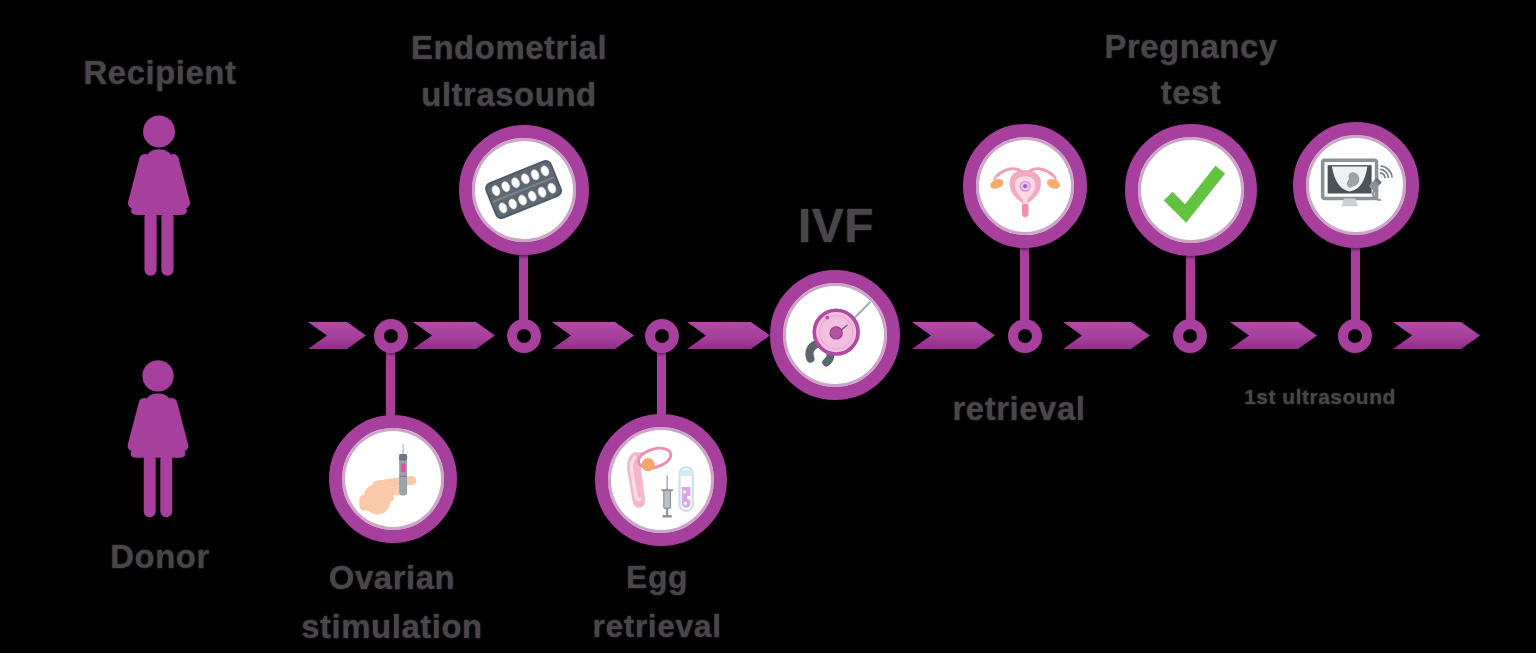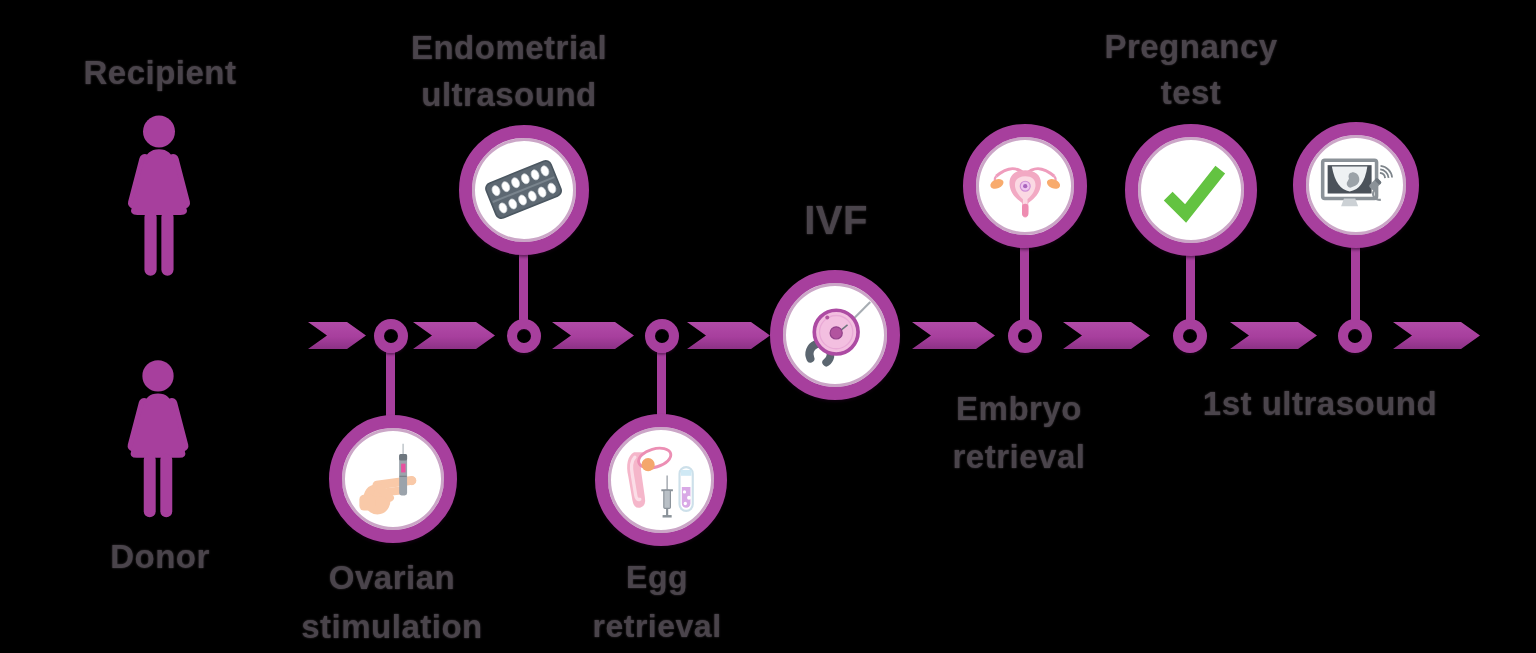--- a/index.html
+++ b/index.html
@@ -156,21 +156,21 @@
       <circle cx="78" cy="64" r="2" fill="#fff"></circle>
         <circle cx="83.5" cy="71" r="2.4" fill="#fff"></circle>
         <circle cx="79" cy="78" r="2" fill="#fff"></circle>
     </svg>
   </div>
   <div class="lbl" style="left:657px;top:553px;font-size:32px;line-height:49px;">
     <span class="ln">Egg</span>
     <span class="ln">retrieval</span>
   </div>
 
-  <div class="lbl" style="left:836px;top:198px;font-size:40px;">IVF</div>
+  <div class="lbl" style="left:836px;top:198px;font-size:48px;">IVF</div>
   <div class="bubble" style="left:770px;top:270px;width:130px;height:130px;">
     <svg viewBox="0 0 100 100">
       <circle cx="32" cy="74" r="13" fill="none" stroke="#5b6670" stroke-width="10" stroke-linecap="round" stroke-dasharray="58 24" transform="rotate(-205 32 74)"></circle>
       <line x1="94" y1="10" x2="60" y2="44" stroke="#a7adb3" stroke-width="2.6"></line>
       <circle cx="52" cy="47" r="27" fill="#f3bfe0" stroke="#ad4ba3" stroke-width="4.5"></circle>
       <circle cx="52" cy="47" r="20.5" fill="none" stroke="#e9aad6" stroke-width="1.6"></circle>
       <line x1="66" y1="38" x2="55" y2="47" stroke="#6e777d" stroke-width="1.8"></line>
       <circle cx="52" cy="48" r="7.5" fill="#b2549f" stroke="#92418a" stroke-width="1.5"></circle>
       <circle cx="41" cy="29" r="2.4" fill="#b2549f"></circle>
     </svg>
@@ -185,21 +185,20 @@
       <ellipse cx="13" cy="42" rx="9" ry="5.8" transform="rotate(-22 13 42)" fill="#f8ab6d"></ellipse>
       <ellipse cx="87" cy="42" rx="9" ry="5.8" transform="rotate(22 87 42)" fill="#f8ab6d"></ellipse>
       <path d="M50,24 C35,24 27,33 30,46 C32,57 42,64 46,67 L46,78 Q46,86 50,86 Q54,86 54,78 L54,67 C58,64 68,57 70,46 C73,33 65,24 50,24 Z" fill="#f2a9c3"></path>
       <path d="M50,32 C40,32 35,38 37,47 C39,55 45,60 47,62 L47,72 Q47,77 50,77 Q53,77 53,72 L53,62 C55,60 61,55 63,47 C65,38 60,32 50,32 Z" fill="#fbd9e3"></path>
       <rect x="45.8" y="68" width="8.4" height="17" rx="4.2" fill="#ee8cb1"></rect>
       <circle cx="50" cy="45" r="6.5" fill="#eec4ef" stroke="#cf8fd6" stroke-width="1.5"></circle>
       <circle cx="50" cy="45" r="2.8" fill="#a964bd"></circle>
     </svg>
   </div>
   <div class="lbl" style="left:1019px;top:385px;font-size:33px;line-height:48px;">
-    <span class="ln">Embryo</span>
     <span class="ln">retrieval</span>
   </div>
 
   <div class="lbl" style="left:1191px;top:24px;font-size:33px;line-height:46px;">
     <span class="ln">Pregnancy</span>
     <span class="ln">test</span>
   </div>
   <div class="bubble" style="left:1125px;top:124px;width:132px;height:132px;">
     <svg viewBox="0 0 100 100">
       <path d="M22,57 L43,78 L85,25" fill="none" stroke="#63c341" stroke-width="15" stroke-linejoin="miter"></path>
@@ -217,15 +216,15 @@
       <path d="M96,35.3 A8 8 0 0 0 88.7,28" fill="none" stroke="#7d848a" stroke-width="2.5"></path>
       <path d="M101,34.9 A13 13 0 0 0 89.1,23.1" fill="none" stroke="#7d848a" stroke-width="2.5"></path>
       <path d="M105.9,34.4 A18 18 0 0 0 89.6,18.1" fill="none" stroke="#7d848a" stroke-width="2.5"></path>
       <g transform="rotate(45 88 38)">
         <rect x="83" y="38" width="10" height="17" rx="3" fill="#8b9298"></rect>
         <rect x="83" y="38" width="10" height="5" rx="2" fill="#6d757c"></rect>
       </g>
       <path d="M82,51 C76,58 80,66 90,66" fill="none" stroke="#8b9298" stroke-width="3"></path>
     </svg>
   </div>
-  <div class="lbl" style="left:1320px;top:385px;font-size:33px;">1st ultrasound</div>
+  <div class="lbl" style="left:1320px;top:385px;font-size:21px;">1st ultrasound</div>
 
 </div>
 
 </body></html>

